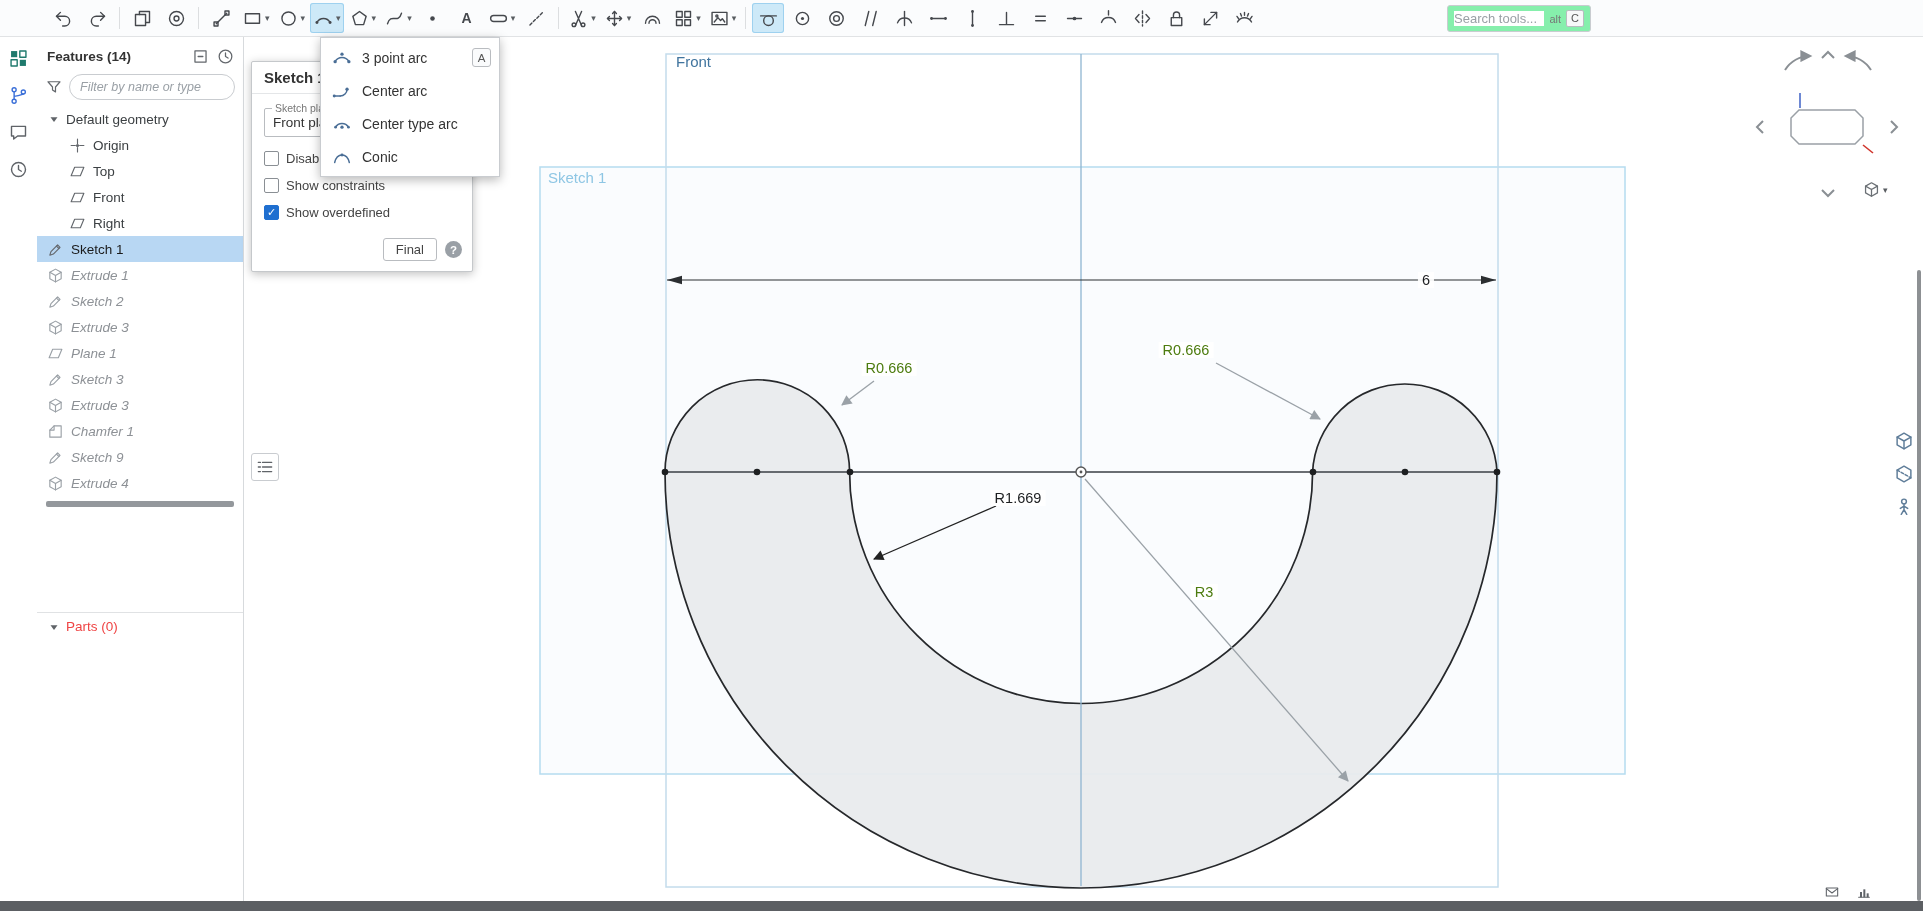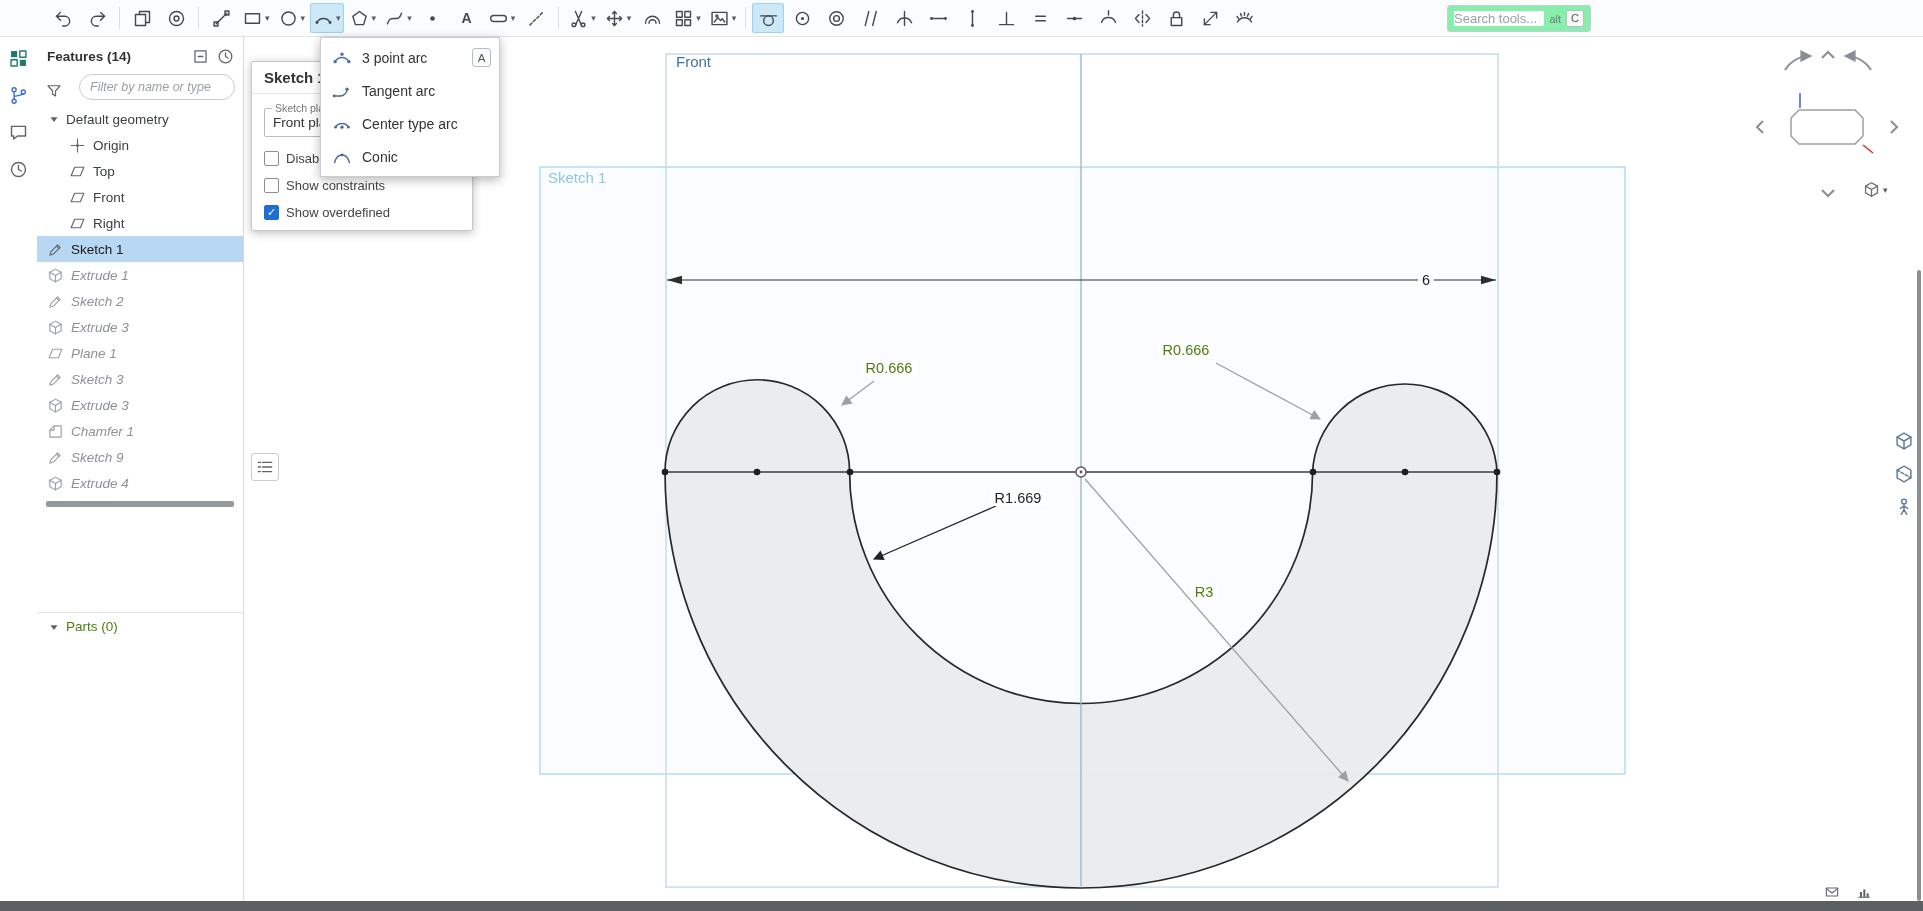--- a/index.html
+++ b/index.html
@@ -36,34 +36,34 @@
   
   #left-rail{position:absolute;left:0;top:37px;width:37px;height:864px;background:#fff;z-index:45;display:flex;flex-direction:column;align-items:center;padding-top:9px;gap:13px}
   .rail-btn{width:24px;height:24px;display:flex;align-items:center;justify-content:center;cursor:pointer}
   .rail-btn svg{width:21px;height:21px}
 
   
   #features-panel{position:absolute;left:37px;top:37px;width:207px;height:864px;background:#fff;border-right:1px solid #d7dadd;z-index:45}
   .fp-header{display:flex;align-items:center;padding:10px 8px 2px 10px}
   .fp-title{font-size:13.5px;font-weight:bold;color:#333;flex:1}
   .fp-hicon{color:#63676c;cursor:pointer;margin-left:6px;width:19px;height:19px}
-  .fp-filter{display:flex;align-items:flex-end;padding:6px 8px 4px 8px;gap:16px}
+  .fp-filter{display:flex;align-items:center;padding:6px 8px 4px 8px;gap:6px}
   .fp-filter .pic{color:#63676c;width:18px;height:18px;flex:none}
   .fp-filter input{flex:1;min-width:0;height:26px;border:1px solid #c9ccd0;border-radius:13px;padding:0 10px;font-size:12.5px;font-style:italic;outline:none;font-family:"Liberation Sans",sans-serif;color:#333}
   .fp-filter input::placeholder{color:#9aa0a6}
   #feature-tree{margin-top:2px}
   .trow{display:flex;align-items:center;height:26px;padding-left:10px;cursor:pointer;color:#3c4043;font-size:13.5px}
   .trow.lvl1{padding-left:32px}
   .trow .ticn{width:17px;height:17px;margin-right:7px;flex:none;color:#63676c}
   .trow .caret{width:14px;height:14px;margin-right:5px;flex:none;color:#5f6368}
   .trow.sel{background:#b8d7f3;color:#1a1a1a}
   .trow.sup{color:#8d9196;font-style:italic}
   .trow.sup .ticn{color:#9aa0a6}
   #rollback-bar{height:6px;background:#94989c;border-radius:2px;margin:5px 9px;cursor:row-resize}
-  #parts-row{position:absolute;left:0;top:575px;width:100%;border-top:1px solid #e0e2e4;display:flex;align-items:center;height:28px;padding-left:10px;font-size:13.5px;color:#4d7c0f;cursor:pointer}
+  #parts-row{position:absolute;left:0;top:575px;width:100%;border-top:1px solid #e0e2e4;display:flex;align-items:center;height:28px;padding-left:10px;font-size:13.5px;color:#ef4444;cursor:pointer}
   #parts-row .caret{width:14px;height:14px;margin-right:5px;color:#5f6368}
 
   
   #list-toggle{position:absolute;left:251px;top:453px;width:28px;height:28px;background:#fff;border:1px solid #c9ccd0;border-radius:3px;z-index:20;display:flex;align-items:center;justify-content:center;color:#5f6368;cursor:pointer}
 
   
   #sketch-dialog{position:absolute;left:251px;top:61px;width:222px;background:#fff;border:1px solid #c5c8cb;border-radius:2px;box-shadow:0 2px 10px rgba(0,0,0,.25);z-index:55}
   .dlg-title{font-size:15px;font-weight:bold;color:#333;padding:7px 12px;border-bottom:1px solid #e4e6e8}
   .dlg-body{padding:14px 12px 4px 12px}
   .field{position:relative;border:1px solid #b9bcc0;border-radius:2px;padding:6px 8px;cursor:pointer}
@@ -670,20 +670,24 @@
         <div class="cb-row">
           <span class="cb"></span>
           <span class="cb-label">Show constraints</span>
         </div>
         <div class="cb-row">
           <span class="cb checked">✓</span>
           <span class="cb-label">Show overdefined</span>
         </div>
       </div>
   </div>
+  <div class="dlg-footer">
+    <button class="final-btn">Final</button>
+    <div class="help-circle">?</div>
+  </div>
 </div>
 
 <div id="arc-menu">
     <div class="menu-item">
       <span class="pic">
         <svg viewBox="0 0 24 24" class="icn">
           <path d="M4.5 16a8.5 8.5 0 0 1 15 0"></path>
           <circle class="f" cx="4.5" cy="16" r="1.8"></circle>
           <circle class="f" cx="19.5" cy="16" r="1.8"></circle>
           <circle class="f" cx="12" cy="7.8" r="1.8"></circle>
@@ -694,21 +698,21 @@
     </div>
     <div class="menu-item">
       <span class="pic">
         <svg viewBox="0 0 24 24" class="icn">
           <path d="M3.5 17.5H10"></path>
           <path d="M10 17.5A7.5 7.5 0 0 0 17.5 10"></path>
           <circle class="f" cx="3.5" cy="17.5" r="1.6"></circle>
           <circle class="f" cx="17.5" cy="10" r="1.8"></circle>
         </svg>
       </span>
-      <span class="menu-label">Tangent arc</span>
+      <span class="menu-label">Center arc</span>
     </div>
     <div class="menu-item">
       <span class="pic">
         <svg viewBox="0 0 24 24" class="icn">
           <path d="M5 15.5a8 8 0 0 1 14 0"></path>
           <circle class="f" cx="12" cy="15.5" r="1.8"></circle>
           <circle class="f" cx="5" cy="15.5" r="1.5"></circle>
           <circle class="f" cx="19" cy="15.5" r="1.5"></circle>
         </svg>
       </span>

